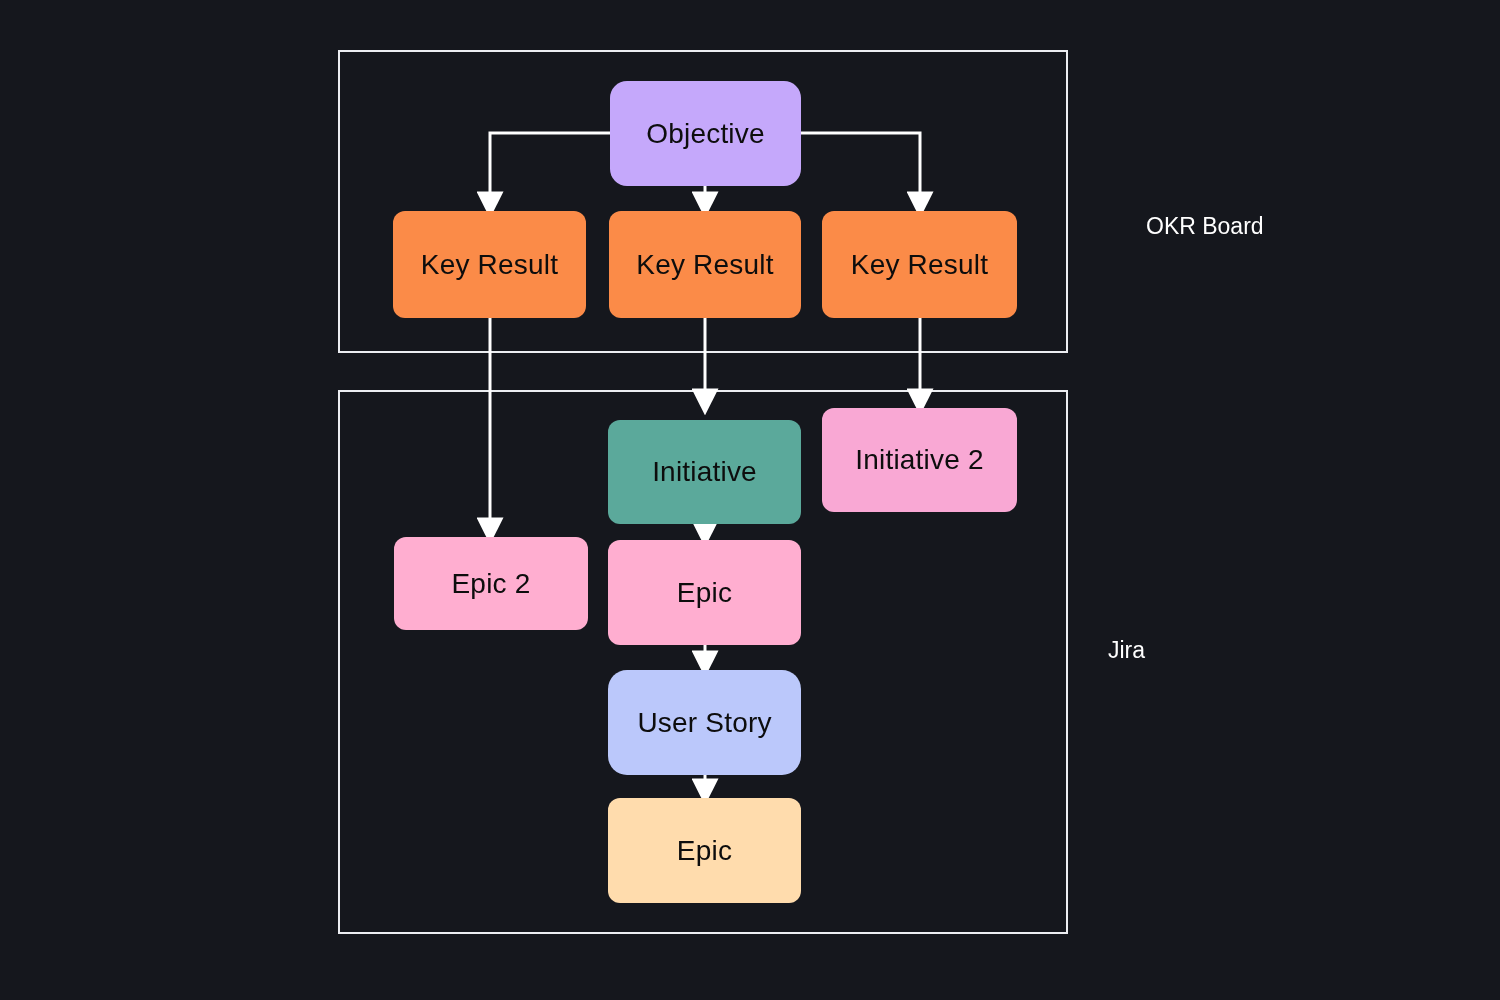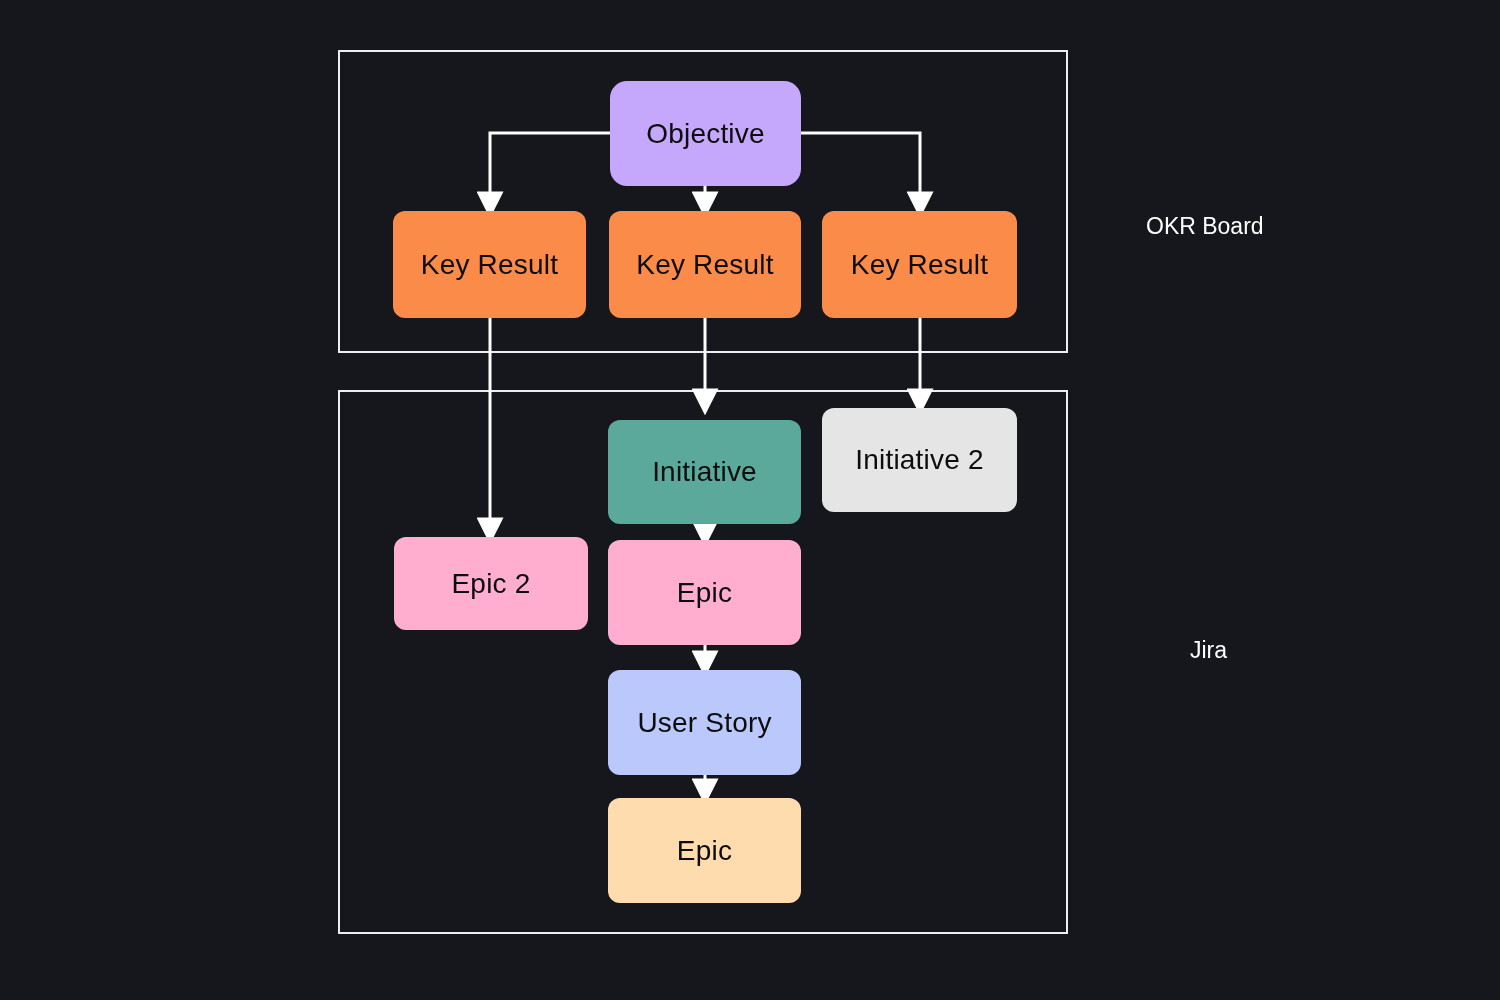--- a/index.html
+++ b/index.html
@@ -82,25 +82,25 @@
         <path d="M 705 775 L 705 791" fill="none" stroke="#ffffff" stroke-width="3" marker-end="url(#arrowhead)"></path>
       </g>
   </svg>
 
   <div id="nodes-layer">
       <div class="node" style="left: 610px; top: 81px; width: 191px; height: 105px; background: rgb(197, 168, 251); color: rgb(13, 13, 13); border-radius: 17px;">Objective</div>
       <div class="node" style="left: 393px; top: 211px; width: 193px; height: 107px; background: rgb(251, 139, 72); color: rgb(13, 13, 13);">Key Result</div>
       <div class="node" style="left: 609px; top: 211px; width: 192px; height: 107px; background: rgb(251, 139, 72); color: rgb(13, 13, 13);">Key Result</div>
       <div class="node" style="left: 822px; top: 211px; width: 195px; height: 107px; background: rgb(251, 139, 72); color: rgb(13, 13, 13);">Key Result</div>
       <div class="node" style="left: 608px; top: 408px; width: 193px; height: 104px; background: rgb(91, 169, 155); color: rgb(13, 13, 13); margin-top: 12px;">Initiative</div>
-      <div class="node" style="left: 822px; top: 408px; width: 195px; height: 104px; background: #e5e5e5; color: rgb(13, 13, 13);">Initiative 2</div>
+      <div class="node" style="left: 822px; top: 408px; width: 195px; height: 104px; background: #f9a8d4; color: rgb(13, 13, 13);">Initiative 2</div>
       <div class="node" style="left: 394px; top: 537px; width: 194px; height: 93px; background: rgb(255, 174, 208); color: rgb(13, 13, 13);">Epic 2</div>
       <div class="node" style="left: 608px; top: 540px; width: 193px; height: 105px; background: rgb(255, 174, 208); color: rgb(13, 13, 13);">Epic</div>
-      <div class="node" style="left: 608px; top: 670px; width: 193px; height: 105px; background: rgb(187, 200, 251); color: rgb(13, 13, 13);">User Story</div>
+      <div class="node" style="left: 608px; top: 670px; width: 193px; height: 105px; background: rgb(187, 200, 251); color: rgb(13, 13, 13); border-radius: 19px;">User Story</div>
       <div class="node" style="left: 608px; top: 798px; width: 193px; height: 105px; background: rgb(255, 220, 173); color: rgb(13, 13, 13);">Epic</div>
     </div>
 
   <div id="labels-layer">
       <div class="group-label" style="left: 1146px; top: 213px;">OKR Board</div>
-      <div class="group-label" style="left: 1190px; top: 637px;">Jira</div>
+      <div class="group-label" style="left: 1108px; top: 637px;">Jira</div>
     </div>
 
 </div>
 
 </body></html>

